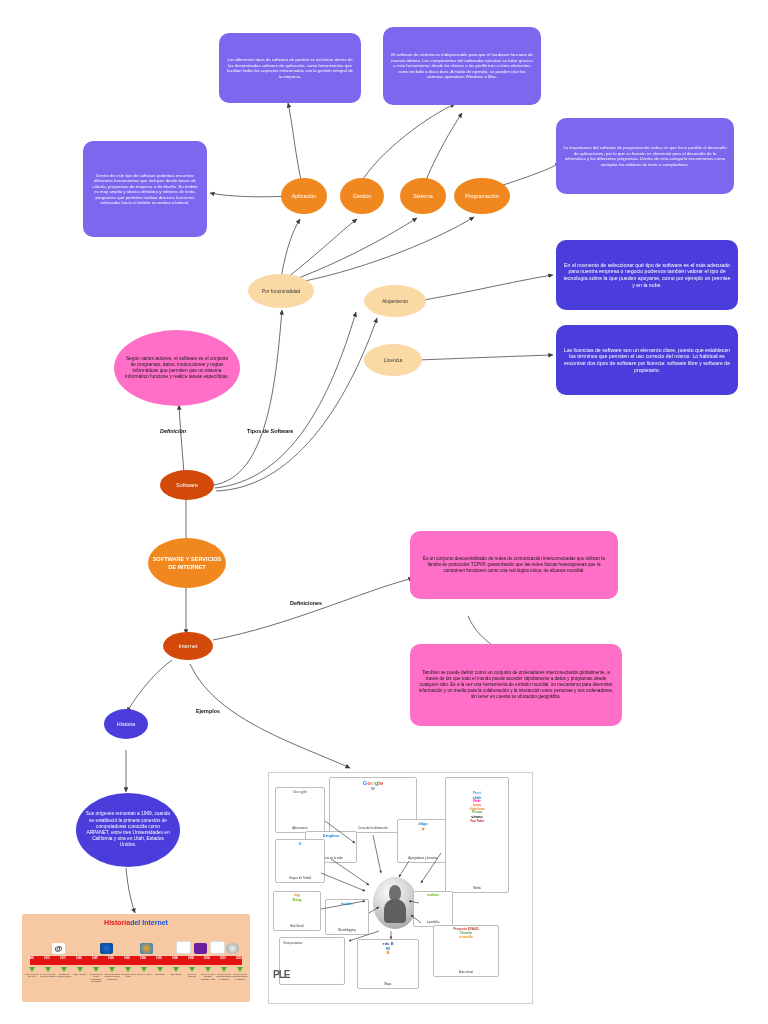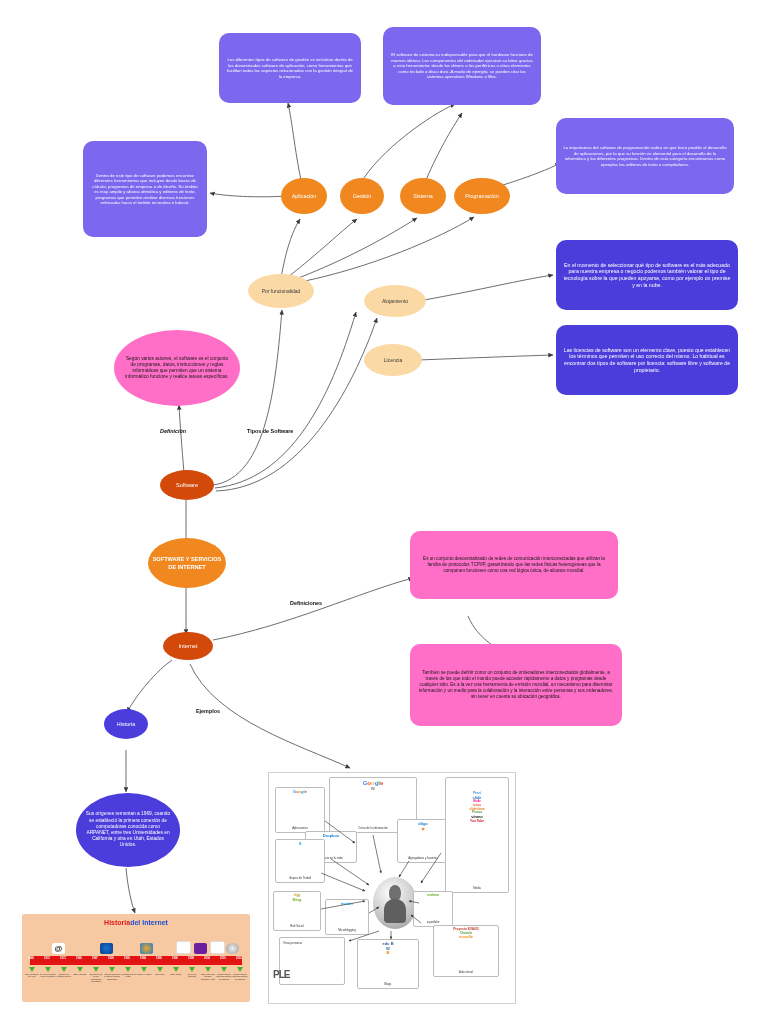--- a/index.html
+++ b/index.html
@@ -261,21 +261,21 @@
         <div class="tl-note" style="left: 178px;">Nacen las redes sociales: Facebook y otras</div>
         <div class="tl-year" style="left: 198px;">2010</div>
         <div class="tl-arrow" style="left: 199px;"></div>
         <div class="tl-note" style="left: 194px;">Internet alcanza los 2.000 millones de usuarios</div>
         <div class="tl-year" style="left: 214px;">2015</div>
         <div class="tl-arrow" style="left: 215px;"></div>
         <div class="tl-note" style="left: 210px;">Internet alcanza los 3.000 millones de usuarios</div>
       </div>
   </div>
 
-  <div class="collage" style="left:268px;top:772px;width:246px;height:230px;">
+  <div class="collage" style="left:268px;top:772px;width:246px;height:230px;padding-left:17px;">
 
     <div class="cg-card" style="left:6px;top:14px;width:50px;height:46px;">
       <div class="cg-sm"><span class="g-b">G</span><span class="g-r">o</span><span class="g-y">o</span><span class="g-b">g</span><span class="g-g">l</span><span class="g-r">e</span></div>
       <div class="cg-cap">Aplicaciones</div>
     </div>
 
     <div class="cg-card" style="left:60px;top:4px;width:88px;height:56px;">
       <div class="cg-logo"><span class="g-b">G</span><span class="g-r">o</span><span class="g-y">o</span><span class="g-b">g</span><span class="g-g">l</span><span class="g-r">e</span></div>
       <div class="cg-sm" style="color:#777;">W</div>
       <div class="cg-cap">Cerca de la información</div>

